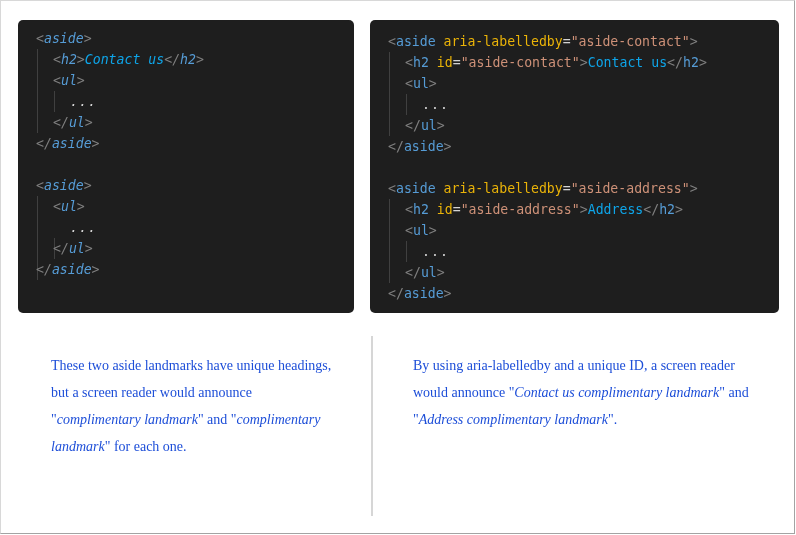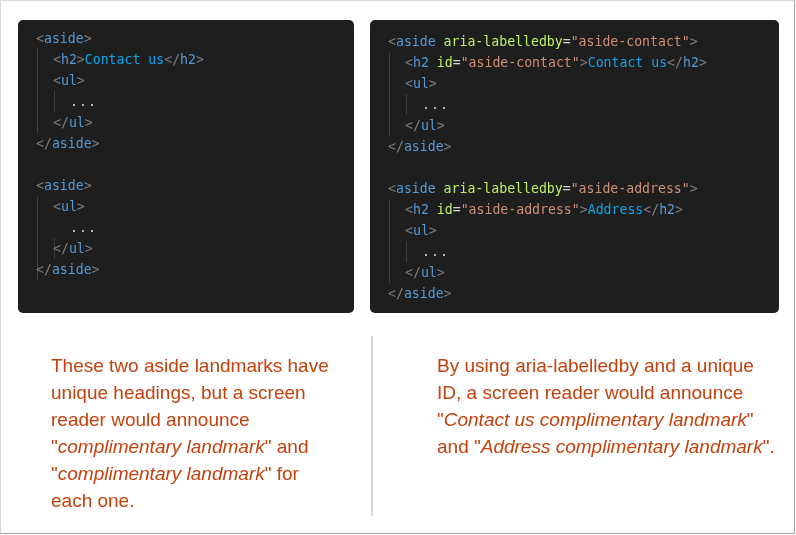--- a/index.html
+++ b/index.html
@@ -9,48 +9,48 @@
       border-right: 1px solid #a3a3a3; border-bottom: 1px solid #a3a3a3;
       border-top: 1px solid #d8d8d8; border-left: 1px solid #d8d8d8;
       box-sizing: border-box; background: #ffffff;
     }
     .code-panel {
       position: absolute; top: 19px; height: 293px;
       background: #1e1e1e; border-radius: 5px; box-sizing: border-box;
       font-family: "DejaVu Sans Mono", "Liberation Mono", monospace;
       font-size: 13.2px; color: #d4d4d4;
     }
-    .code-left { left: 17px; width: 336px; padding-top: 8px; }
+    .code-left { left: 17px; width: 336px; padding-top: 8px; font-style: italic; }
     .code-right { left: 369px; width: 409px; padding-top: 11px; }
     .code-block { position: relative; padding-left: 18px; }
     .code-block + .code-block { margin-top: 21px; }
     .line { height: 21px; line-height: 21px; white-space: pre; position: relative; }
     .i1 { padding-left: 17px; }
     .i2 { padding-left: 34px; }
     .guide {
       position: absolute; width: 1px; background: #404040;
     }
     .tag { color: #569cd6; }
     .bracket { color: #808080; }
-    .attr { color: #bef264; }
+    .attr { color: #eab308; }
     .str { color: #ce9178; }
     .eq { color: #d4d4d4; }
     .txt { color: #0ea5e9; }
     .dots { color: #d4d4d4; letter-spacing: 1px; }
 
     .divider {
       position: absolute; left: 370px; top: 335px; width: 2px; height: 180px;
       background: #d6d6d6;
     }
     .desc {
-      position: absolute; font-family: Liberation Sans, sans-serif;
-      font-size: 19px; line-height: 27px; color: #c2410c;
+      position: absolute; font-family: Liberation Serif, serif;
+      font-size: 14px; line-height: 27px; color: #1d4ed8;
     }
     .desc-left { left: 50px; top: 351px; width: 290px; }
-    .desc-right { left: 436px; top: 351px; width: 340px; }
+    .desc-right { left: 412px; top: 351px; width: 340px; }
     .desc em { font-style: italic; }
   </style>
 </head>
 <body>
 
 <div class="frame">
 
   <div class="code-panel code-left">
 
     <div class="code-block">

